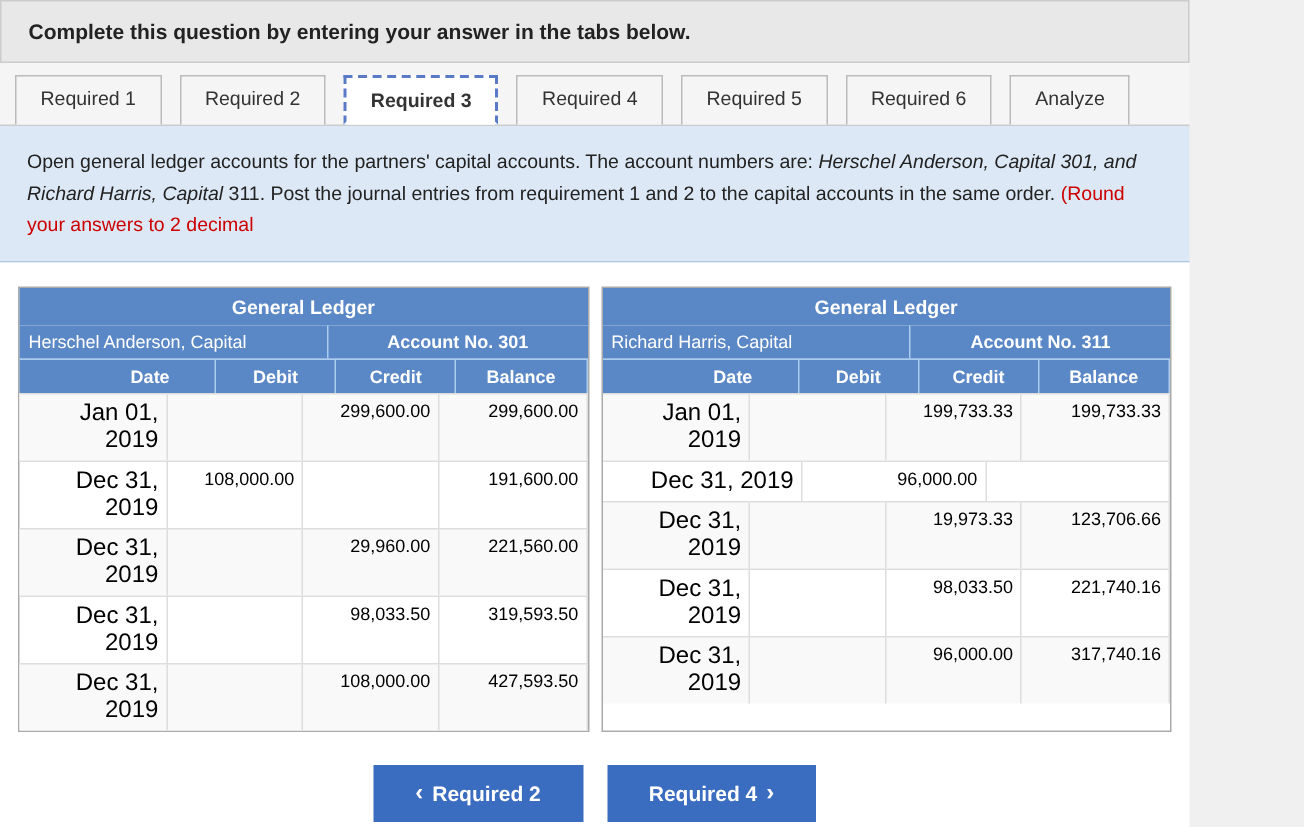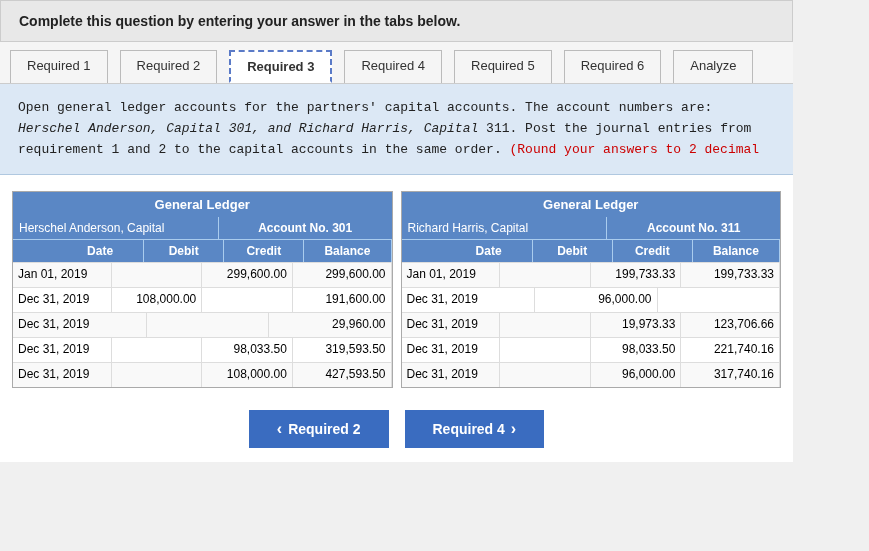--- a/index.html
+++ b/index.html
@@ -58,21 +58,20 @@
     }
 
     
     .description-area {
       background: #dce8f5;
       padding: 14px 18px;
       font-size: 13px;
       color: #222;
       line-height: 1.6;
       border-bottom: 1px solid #b0c8e0;
-      font-family: Liberation Mono, monospace;
     }
 
     .description-area .highlight {
       font-style: italic;
     }
 
     .description-area .red {
       color: #cc0000;
     }
 
@@ -152,22 +151,22 @@
 
     .data-cell {
       padding: 4px 5px;
       border-right: 1px solid #ddd;
       text-align: right;
       min-height: 24px;
       font-size: 12px;
     }
 
     .data-cell.date-cell {
-      text-align: left;
-      font-size: 12px;
+      text-align: right;
+      font-size: 16px;
     }
 
     
     .nav-buttons {
       background: #fff;
       padding: 10px 12px 14px 12px;
       display: flex;
       justify-content: center;
       gap: 16px;
     }
@@ -253,20 +252,21 @@
           <div class="ledger-data-row">
       <div class="data-cell date-cell col-date">Dec 31, 2019</div>
       <div class="data-cell col-debit">108,000.00</div>
       <div class="data-cell col-credit"></div>
       <div class="data-cell col-balance">191,600.00</div>
     </div>
           <div class="ledger-data-row">
       <div class="data-cell date-cell col-date">Dec 31, 2019</div>
       <div class="data-cell col-debit"></div>
       <div class="data-cell col-credit">29,960.00</div>
+      <div class="data-cell col-balance">221,560.00</div>
     </div>
           <div class="ledger-data-row">
       <div class="data-cell date-cell col-date">Dec 31, 2019</div>
       <div class="data-cell col-debit"></div>
       <div class="data-cell col-credit">98,033.50</div>
       <div class="data-cell col-balance">319,593.50</div>
     </div>
           <div class="ledger-data-row">
       <div class="data-cell date-cell col-date">Dec 31, 2019</div>
       <div class="data-cell col-debit"></div>

